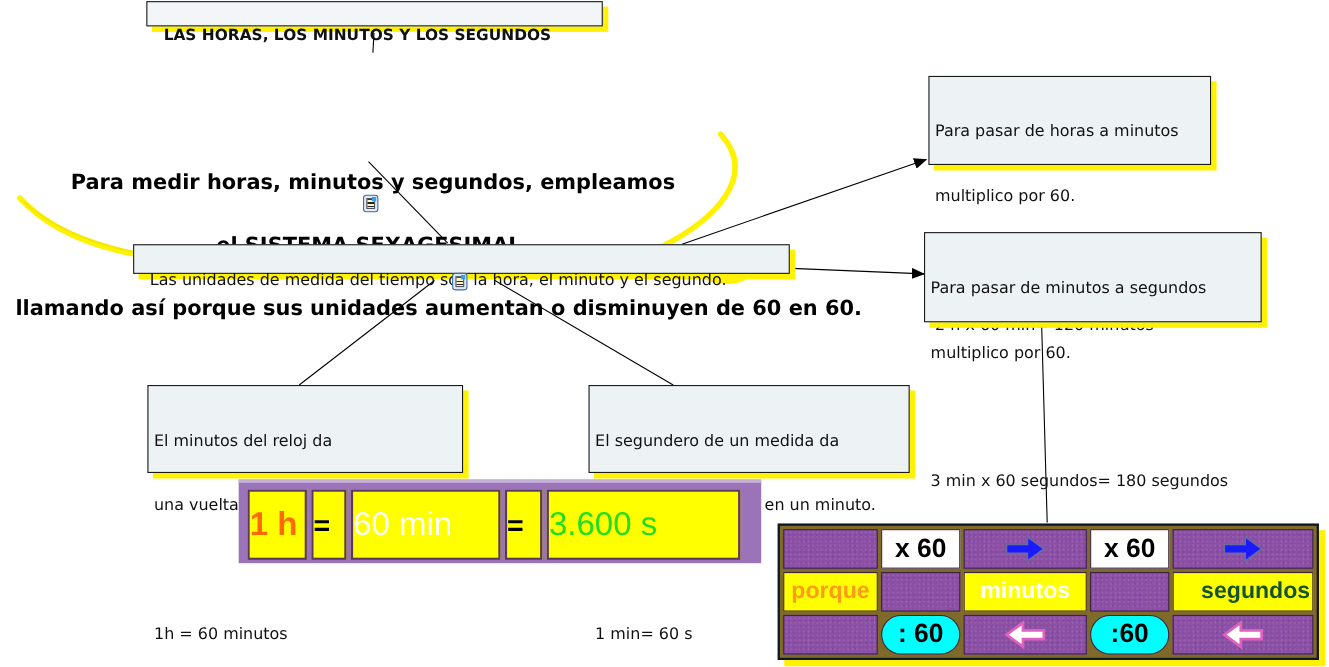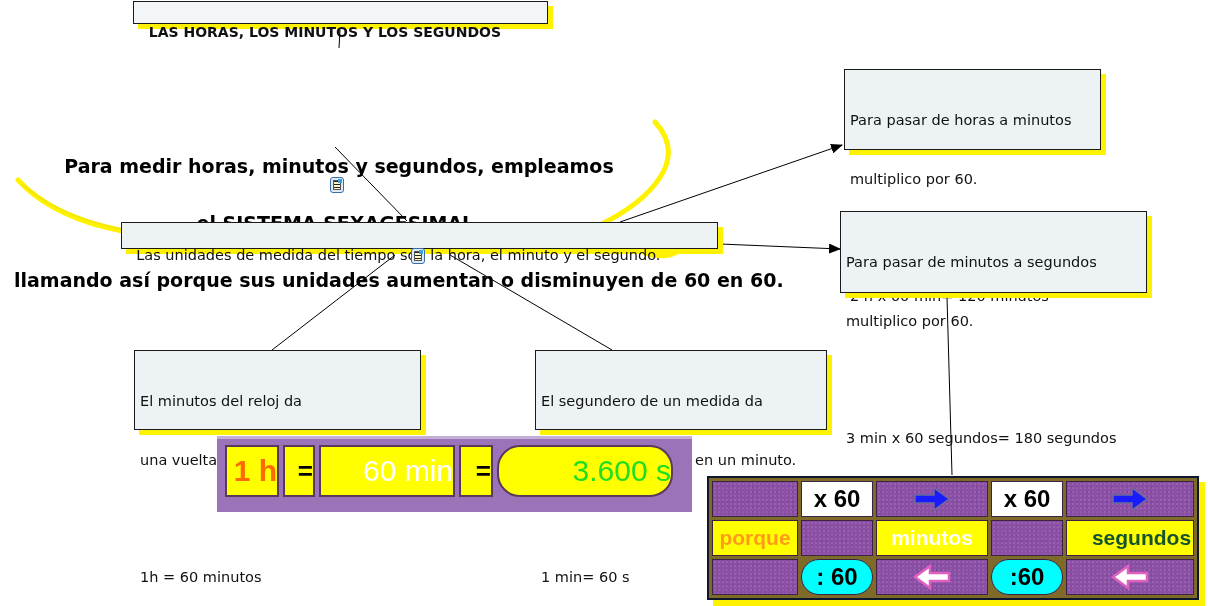--- a/index.html
+++ b/index.html
@@ -34,22 +34,22 @@
       content: ""; position: absolute; right: 1px; top: 1px; width: 4px; height: 4px;
       background: #3aa0e0;
     }
     
     .strip {
       position: absolute; left: 217px; top: 436px; width: 475px; height: 76px;
       background: #9b73b8; border-top: 3px solid #c4aed6; box-sizing: border-box;
       display: flex; gap: 4px; padding: 6px 8px 0 8px;
     }
     .strip .cell {
-      background: #ffff00; border: 2px solid #5a3a5a; box-sizing: border-box; height: 52px;
-      display: flex; align-items: center; justify-content: flex-end;
+      background: #ffff00; border: 2px solid #5a3a5a; box-sizing: border-box; height: 64px;
+      display: flex; align-items: center; justify-content: flex-start;
       font-family: "Liberation Sans", sans-serif; font-size: 30px; font-weight: bold;
     }
     
     .ctable {
       position: absolute; left: 707px; top: 476px; width: 492px; height: 124px;
       background: #7f6a2a; border: 2px solid #0f172a; box-sizing: border-box;
       box-shadow: 6px 6px 0 #fff200; padding: 3px;
       display: grid; grid-template-columns: 86px 72px 112px 72px 128px;
       grid-template-rows: 36px 36px 36px; gap: 3px;
     }
@@ -147,21 +147,21 @@
   </div>
   <div class="cell" style="width:32px; color:#000; font-size:26px;">
     <span>=</span>
   </div>
   <div class="cell" style="width:136px; color:#ffffff; font-weight:normal;">
     <span>60 min</span>
   </div>
   <div class="cell" style="width:34px; color:#000; font-size:26px;">
     <span>=</span>
   </div>
-  <div class="cell" style="width:176px; color:#22dd22; font-weight:normal;border-radius:23px;">
+  <div class="cell" style="width:176px; color:#22dd22; font-weight:normal;">
     <span>3.600 s</span>
   </div>
 </div>
 
 <div class="ctable">
 
   <div class="c purple"></div>
   <div class="c white">
     <span>x 60</span>
   </div>

